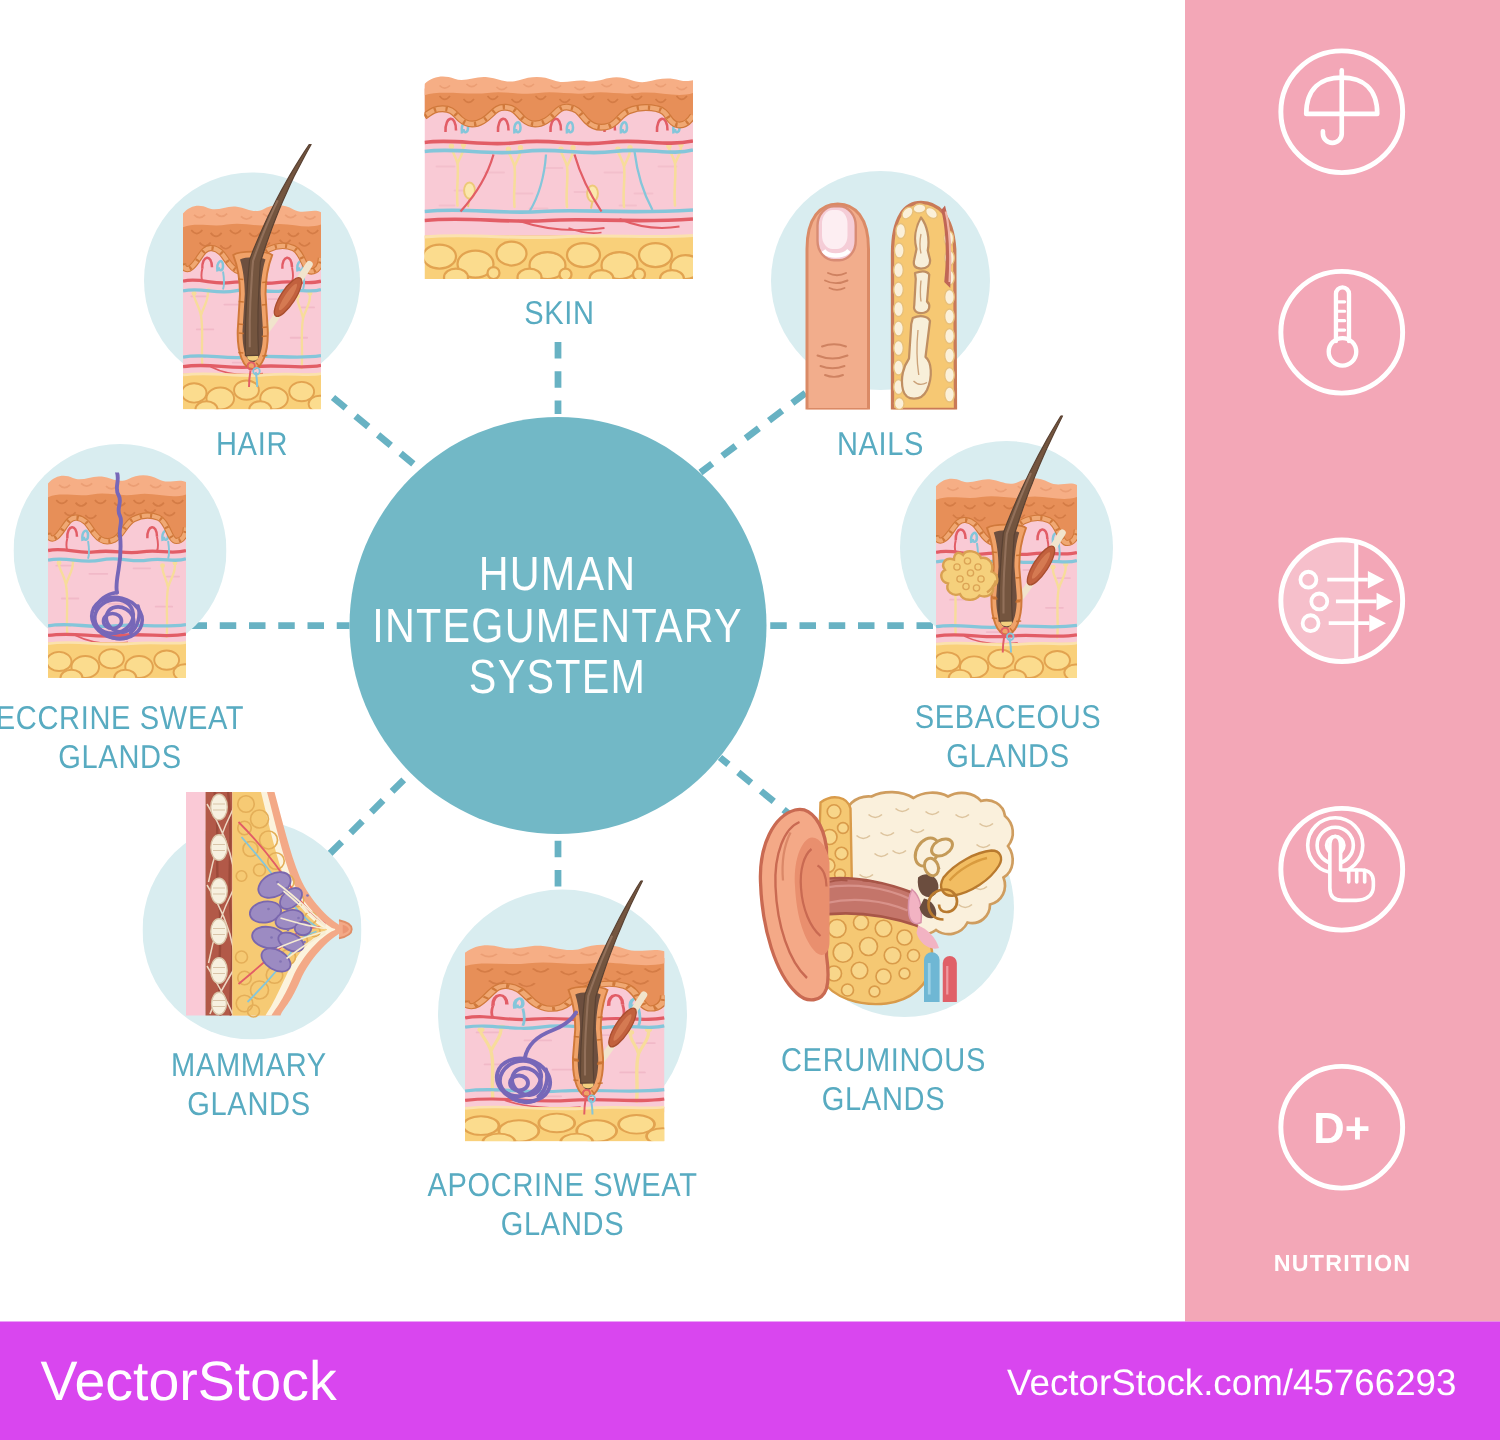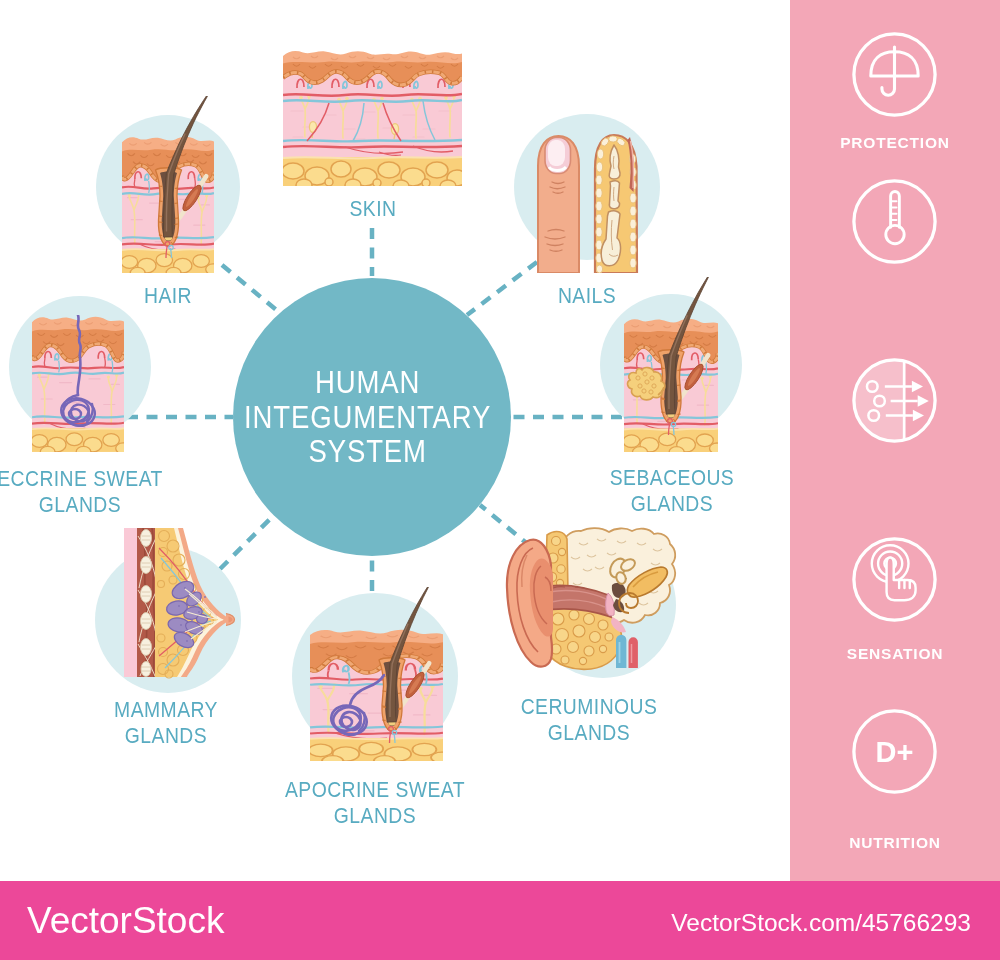--- a/index.html
+++ b/index.html
@@ -15,35 +15,35 @@
   }
   .func-icon { position:absolute; left:851px; }
   .func-label {
     position:absolute; left:790px; width:210px; text-align:center;
     color:#ffffff; font-weight:bold; font-size:15.5px; line-height:25px;
     letter-spacing:0.8px; white-space:pre-line;
   }
   
   .footer {
     position:absolute; left:0; top:881px; width:1000px; height:79px;
-    background:#ec4899;
+    background:#d946ef;
   }
   .footer-logo {
     position:absolute; left:27px; top:50%; transform:translateY(-50%);
     color:#fff; font-size:37px; letter-spacing:0px; font-weight:400;
   }
   .footer-url {
     position:absolute; right:29px; top:50%; transform:translateY(-44%);
     color:#fff; font-size:24.5px; font-weight:400;margin-left:21px;
   }
   
   .center-circle {
     position:absolute; left:233px; top:278px; width:278px; height:278px;
     background:#72b8c6; border-radius:50%;
-    display:flex; align-items:center; justify-content:flex-end;
+    display:flex; align-items:center; justify-content:center;
   }
   .center-title {
     color:#ffffff; font-size:32px; line-height:34.5px; letter-spacing:1px;
     text-align:center; white-space:pre-line; font-weight:400;
     transform:scaleX(0.86); transform-origin:50% 50%;
   }
   
   .connectors { position:absolute; left:0; top:0; }
   
   .node-art { position:absolute; }
@@ -693,21 +693,20 @@
 
   <svg class="func-icon" style="top:31px" width="87" height="87" viewBox="0 0 90 90">
     <g stroke="#ffffff" fill="none" stroke-linecap="round">
       <circle cx="45" cy="45" r="42" stroke-width="3.4"></circle>
       <path d="M20.5,46.5 C20.5,28.5 31,21.5 45,21.5 C59,21.5 69.5,28.5 69.5,46.5 Z" stroke-width="3.2" stroke-linejoin="round"></path>
       <path d="M45,21.5 V16.5" stroke-width="3.2"></path>
       <path d="M45,23 V46.5" stroke-width="3.2"></path>
       <path d="M45,46.5 V60 a6.5,6.5 0 0 1 -13,0 v-1.5" stroke-width="3.2"></path>
     </g>
   </svg>
-  <div class="func-label" style="top:130px">PROTECTION</div>
 
   <svg class="func-icon" style="top:178px" width="87" height="87" viewBox="0 0 90 90">
     <g stroke="#ffffff" fill="none" stroke-linecap="round">
       <circle cx="45" cy="45" r="42" stroke-width="3.4"></circle>
       <path d="M41,51 V18.5 a4.5,4.5 0 0 1 9,0 V51" stroke-width="3"></path>
       <circle cx="45.5" cy="58.5" r="9.5" stroke-width="3"></circle>
       <path d="M42.5,24 h4.5 M42.5,30.5 h4.5 M42.5,37 h4.5 M42.5,43.5 h4.5" stroke-width="2.2"></path>
     </g>
   </svg>
 
@@ -731,21 +730,20 @@
   <svg class="func-icon" style="top:536px" width="87" height="87" viewBox="0 0 90 90">
     <g stroke="#ffffff" fill="none" stroke-linecap="round">
       <circle cx="45" cy="45" r="42" stroke-width="3.4"></circle>
       <circle cx="40.5" cy="28.5" r="6" stroke-width="2.5"></circle>
       <circle cx="40.5" cy="28.5" r="12.5" stroke-width="2.5"></circle>
       <circle cx="40.5" cy="28.5" r="19" stroke-width="2.5"></circle>
     </g>
     <path d="M36.8,29 C36.8,24.5 38.3,22.3 40.5,22.3 C42.7,22.3 44.2,24.5 44.2,29 V45.5 H58.5 C64,45.5 66.8,48.5 66.8,53.5 V56.5 C66.8,63 61.8,66.5 55,66.5 H45 C39.6,66.5 36.8,63.5 36.8,58 Z" fill="#f3a7b7" stroke="#ffffff" stroke-width="2.5" stroke-linejoin="round"></path>
     <path d="M49.8,45.5 V53.8 M55.3,45.5 V53.8 M60.8,45.8 V53.8" stroke="#ffffff" stroke-width="2.5" fill="none" stroke-linecap="round"></path>
   </svg>
-  <div class="func-label" style="top:641px">SENSATION</div>
 
   <svg class="func-icon" style="top:708px" width="87" height="87" viewBox="0 0 90 90">
     <circle cx="45" cy="45" r="42" stroke="#ffffff" stroke-width="3.4" fill="none"></circle>
     <text x="45" y="56" text-anchor="middle" font-family="Liberation Sans, sans-serif" font-size="30" font-weight="bold" fill="#ffffff">D+</text>
   </svg>
   <div class="func-label" style="top:830px">NUTRITION</div>
 
   <footer class="footer">
     <div class="footer-logo">VectorStock</div>
     <div class="footer-url">VectorStock.com/45766293</div>

